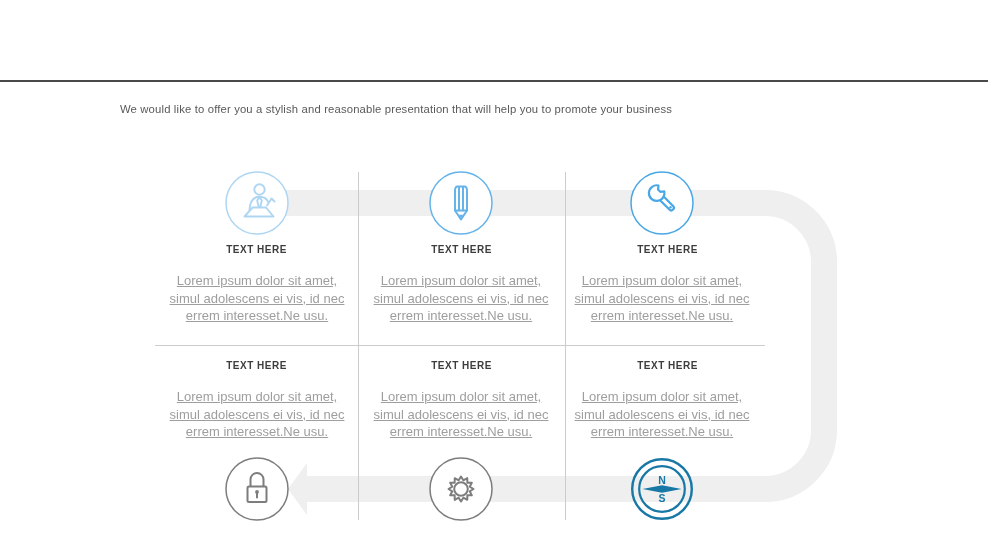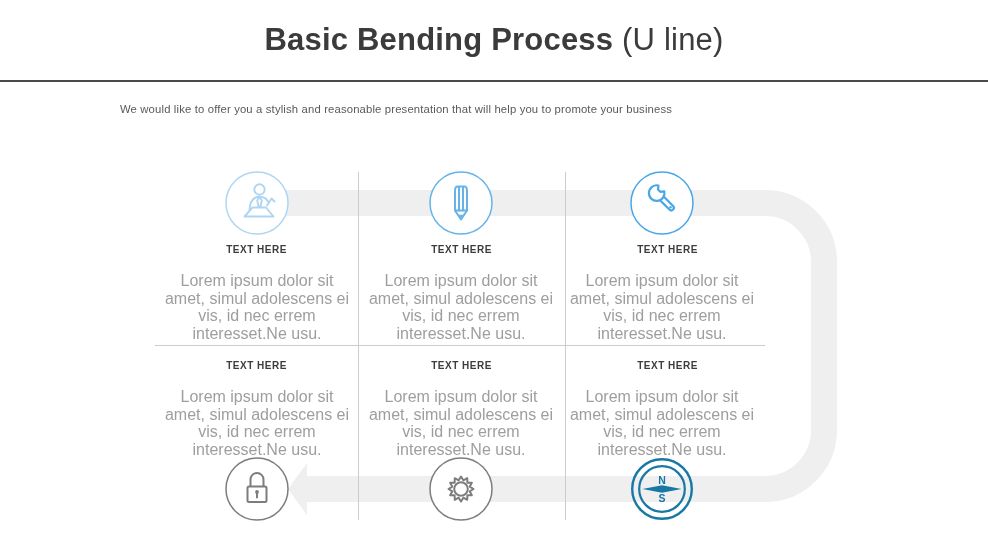--- a/index.html
+++ b/index.html
@@ -25,45 +25,42 @@
   .div-v{width:1px;top:172px;height:348px;}
   .div-v1{left:358px;} .div-v2{left:565px;}
   .div-h{height:1px;top:345px;left:155px;width:610px;}
   .heading{
     position:absolute;text-align:center;font-weight:700;font-size:10px;
     letter-spacing:.5px;color:var(--heading,#3d3d3d);
   }
   .col0{left:155px;width:203px;} .col1{left:358px;width:207px;} .col2{left:565px;width:205px;}
   .row-top .heading{top:244px;} .row-bottom .heading{top:360px;}
   .body-text{
-    position:absolute;text-align:center;font-size:16px;line-height:17.5px;
-    color:var(--body-text,#9e9e9e);width:192px;
+    position:absolute;text-align:center;font-size:13px;line-height:17.5px;
+    color:var(--body-text,#9e9e9e);width:192px;text-decoration:underline;
   }
   .row-top .body-text{top:272px;} .row-bottom .body-text{top:388px;}
   .b0{left:161px;} .b1{left:365px;} .b2{left:566px;}
   .icon{position:absolute;width:66px;height:66px;}
   .i0{left:224px;} .i1{left:428px;} .i2{left:629px;}
   .row-top .icon{top:170px;} .row-bottom .icon{top:456px;}
   
   .ic1{stroke:var(--accent-light-blue,#aed6f2);fill:none;stroke-width:1.9;stroke-linecap:round;stroke-linejoin:round;}
   .ic2{stroke:var(--accent-blue,#66b3ea);fill:none;stroke-width:2;stroke-linecap:round;stroke-linejoin:round;}
   .ic3{stroke:var(--accent-blue-strong,#4aa7e6);fill:none;stroke-width:2.2;stroke-linecap:round;stroke-linejoin:round;}
   .icg{stroke:var(--gray-icon,#7d7d7d);fill:none;stroke-width:2;stroke-linecap:round;stroke-linejoin:round;}
   .ict{stroke:var(--teal,#1778a6);fill:none;}
   .ring{fill:#ffffff;stroke-width:1.5;}
   .wfill{fill:#ffffff;}
 </style>
 </head>
 <body>
 
 <div class="slide">
 
-  <div class="page-title">
-    <span class="bold">Basic Bending Process</span><span class="light"> (U line)</span>
-  </div>
   <div class="title-rule"></div>
   <div class="subtitle">We would like to offer you a stylish and reasonable presentation that will help you to promote your business</div>
 
   <svg class="uline-svg" width="988" height="556" viewBox="0 0 988 556">
     <path class="band" d="M 260 203 H 765 A 59 59 0 0 1 824 262 V 430 A 59 59 0 0 1 765 489 H 306"></path>
     <polygon class="band-head" points="288,489 307,463 307,515"></polygon>
   </svg>
 
   <div class="divider div-v div-v1"></div>
   <div class="divider div-v div-v2"></div>

